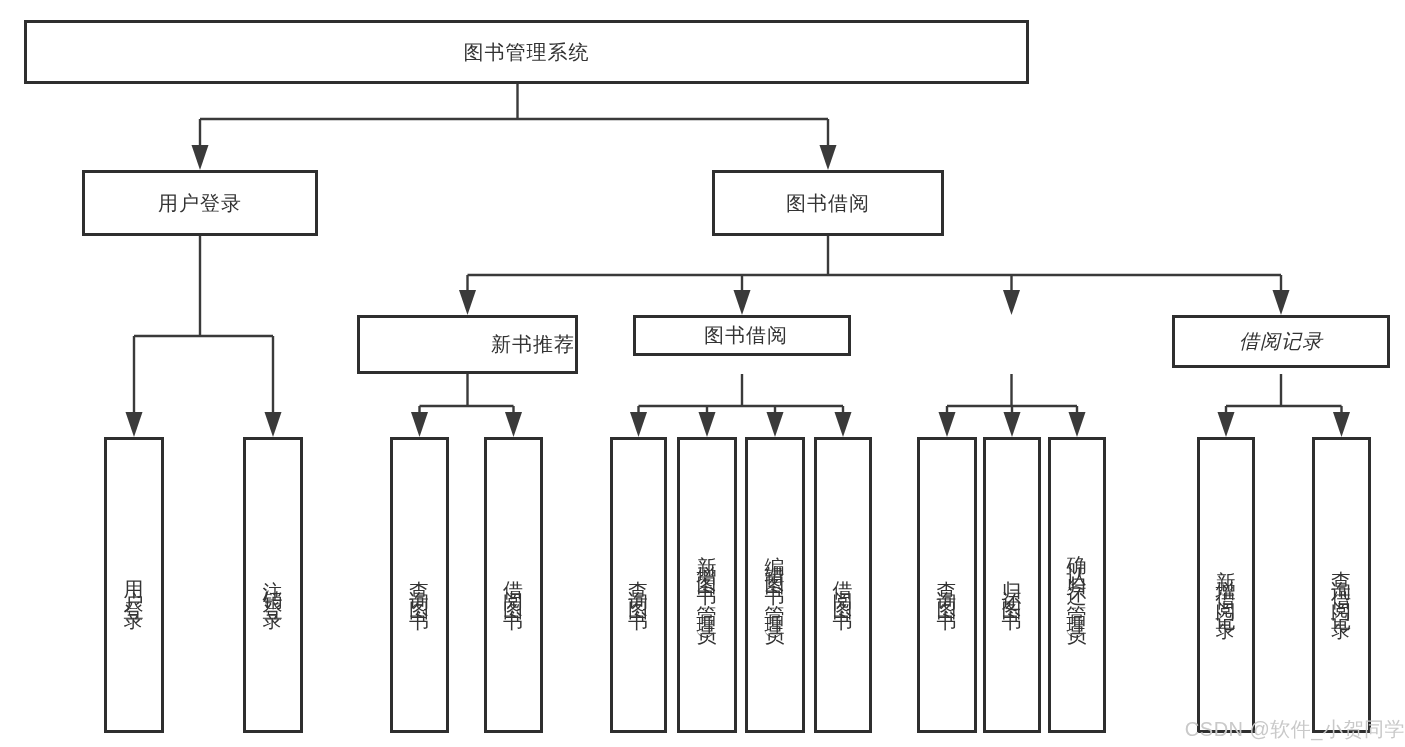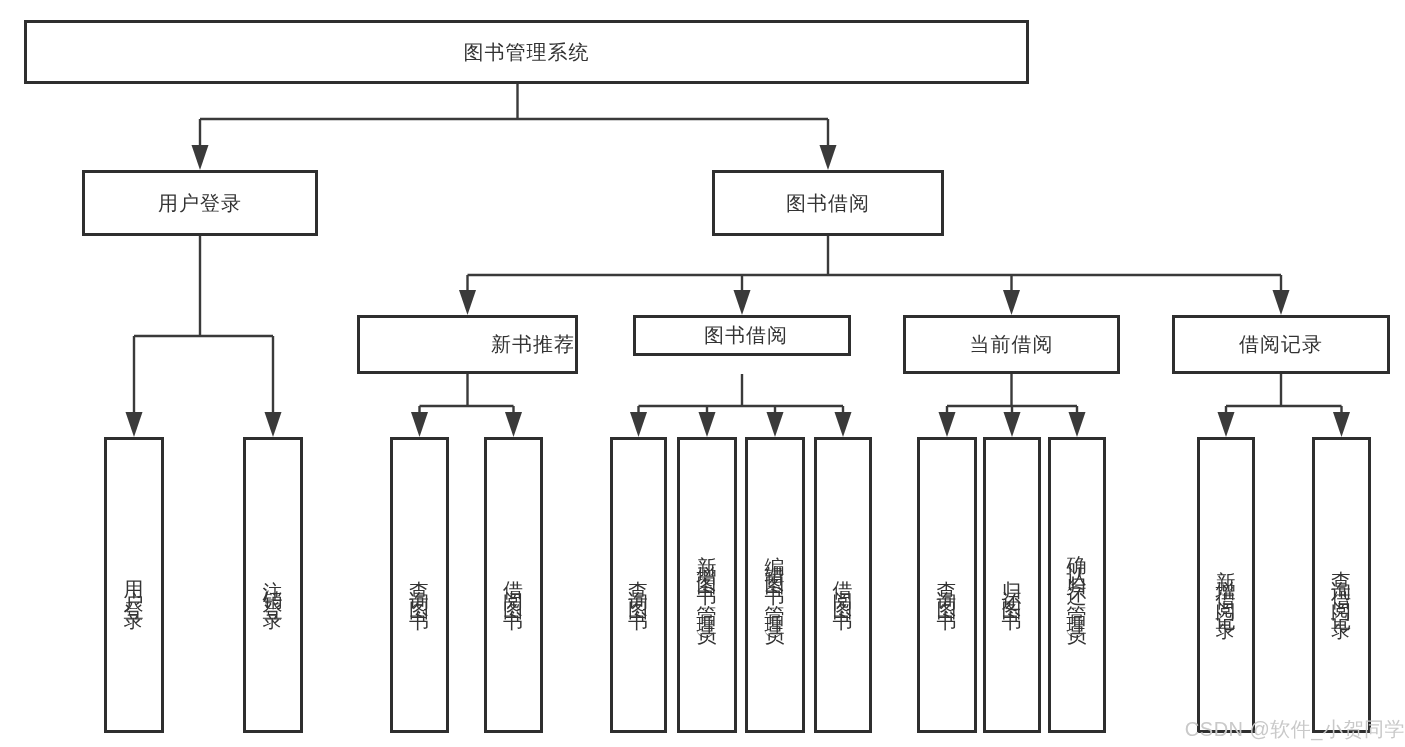--- a/index.html
+++ b/index.html
@@ -72,24 +72,21 @@
   <div class="node" style="left:712px;top:170px;width:232px;height:66px;">
     <span class="hlabel">图书借阅</span>
   </div>
 
   <div class="node" style="left:357px;top:315px;width:221px;height:59px;justify-content:flex-end;">
     <span class="hlabel">新书推荐</span>
   </div>
   <div class="node" style="left:633px;top:315px;width:218px;height:41px;padding-left:8px;">
     <span class="hlabel">图书借阅</span>
   </div>
-  <div class="node" style="left:903px;top:315px;width:217px;height:59px;">
-    <span class="hlabel">当前借阅</span>
-  </div>
-  <div class="node" style="left:1172px;top:315px;width:218px;height:59px;">
+  <div class="node" style="left:1172px;top:315px;width:218px;height:53px;font-style:italic;">
     <span class="hlabel">借阅记录</span>
   </div>
 
   <div class="node vbox" style="left:104px;top:437px;width:60px;height:296px;">
     <span class="vtext">用户登录</span>
   </div>
   <div class="node vbox" style="left:243px;top:437px;width:60px;height:296px;">
     <span class="vtext">注销登录</span>
   </div>
 

